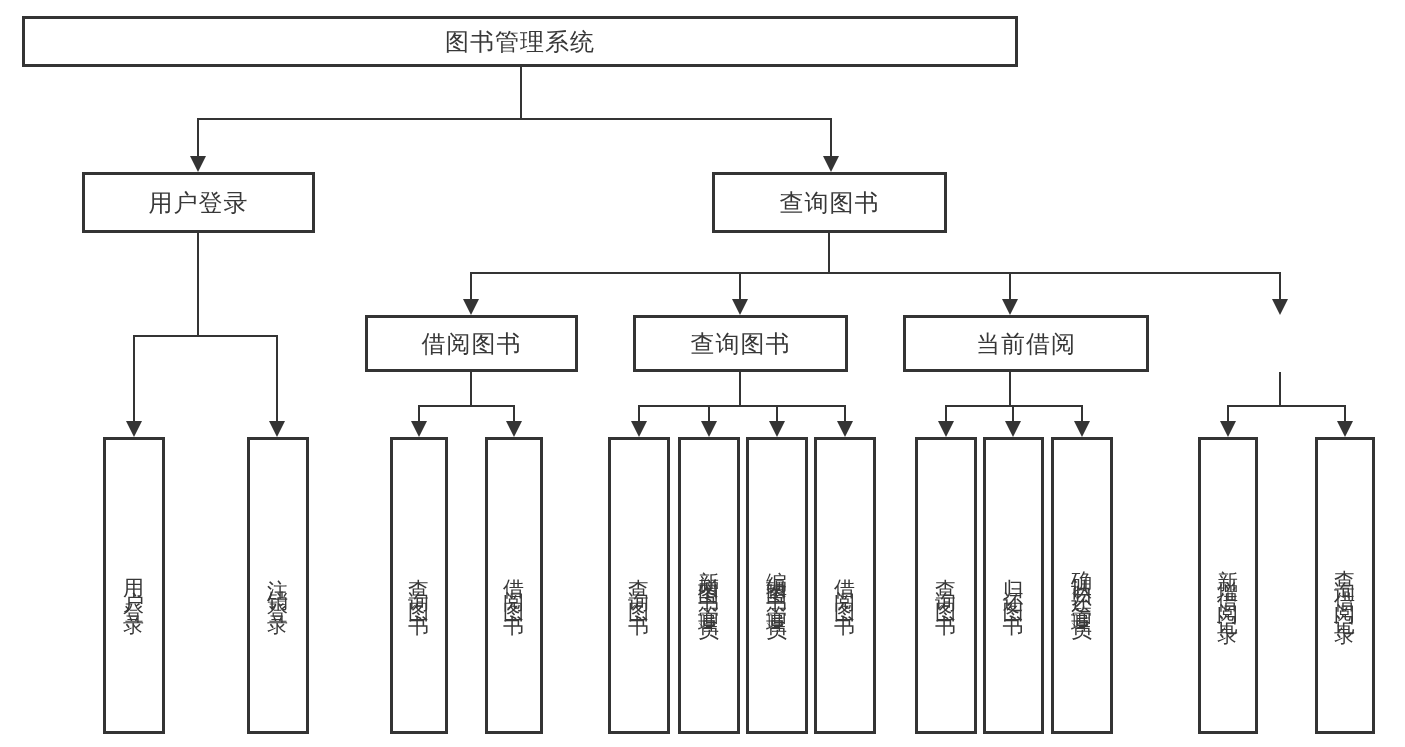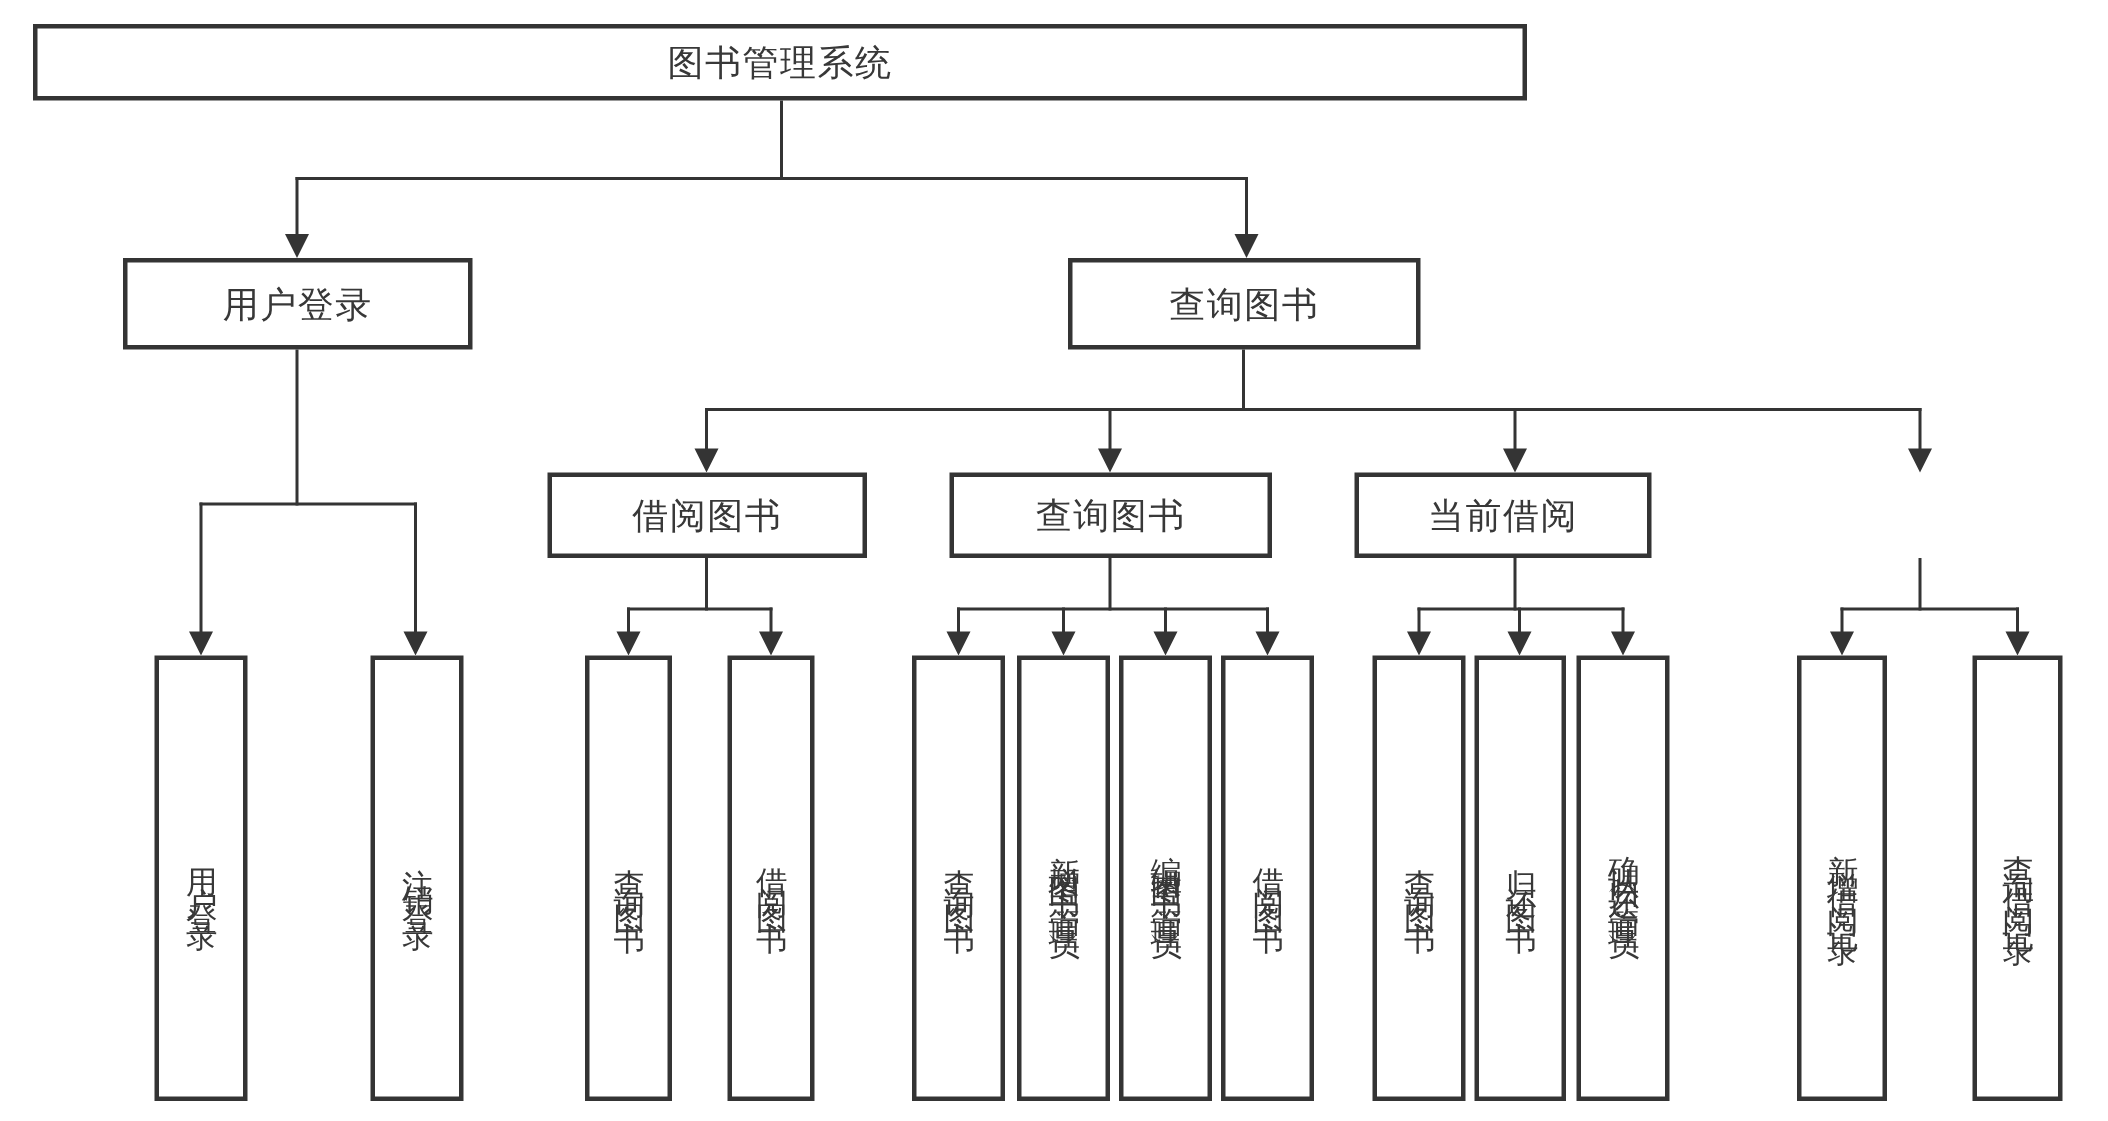--- a/index.html
+++ b/index.html
@@ -69,21 +69,21 @@
   <div class="ah" style="left:1002px;top:299px"></div>
   <div class="ln" style="left:1279px;top:272px;width:2px;height:28px"></div>
   <div class="ah" style="left:1272px;top:299px"></div>
 
   <div class="box" style="left:365px;top:315px;width:213px;height:57px">
     <span class="hlabel">借阅图书</span>
   </div>
   <div class="box" style="left:633px;top:315px;width:215px;height:57px">
     <span class="hlabel">查询图书</span>
   </div>
-  <div class="box" style="left:903px;top:315px;width:198px;height:57px">
+  <div class="box" style="left:903px;top:315px;width:246px;height:57px">
     <span class="hlabel">当前借阅</span>
   </div>
 
   <div class="ln" style="left:470px;top:372px;width:2px;height:35px"></div>
   <div class="ln" style="left:418px;top:405px;width:97px;height:2px"></div>
   <div class="ln" style="left:418px;top:405px;width:2px;height:17px"></div>
   <div class="ah" style="left:411px;top:421px"></div>
   <div class="ln" style="left:513px;top:405px;width:2px;height:17px"></div>
   <div class="ah" style="left:506px;top:421px"></div>
 

